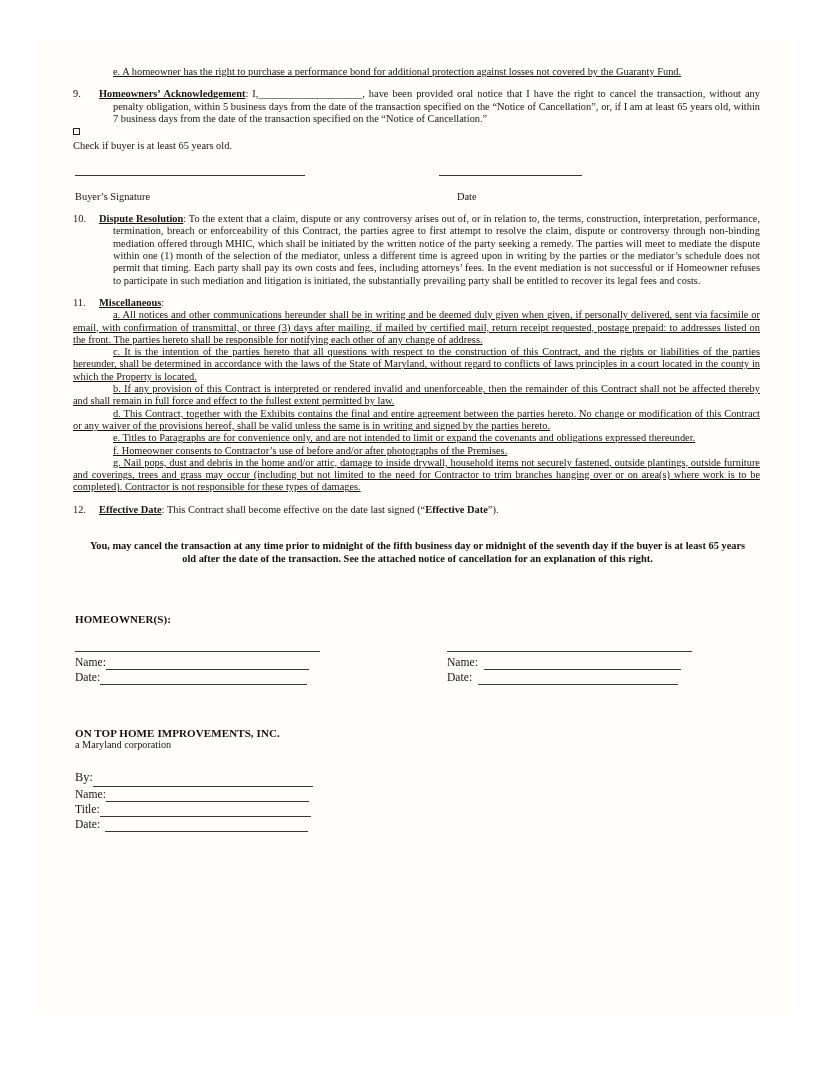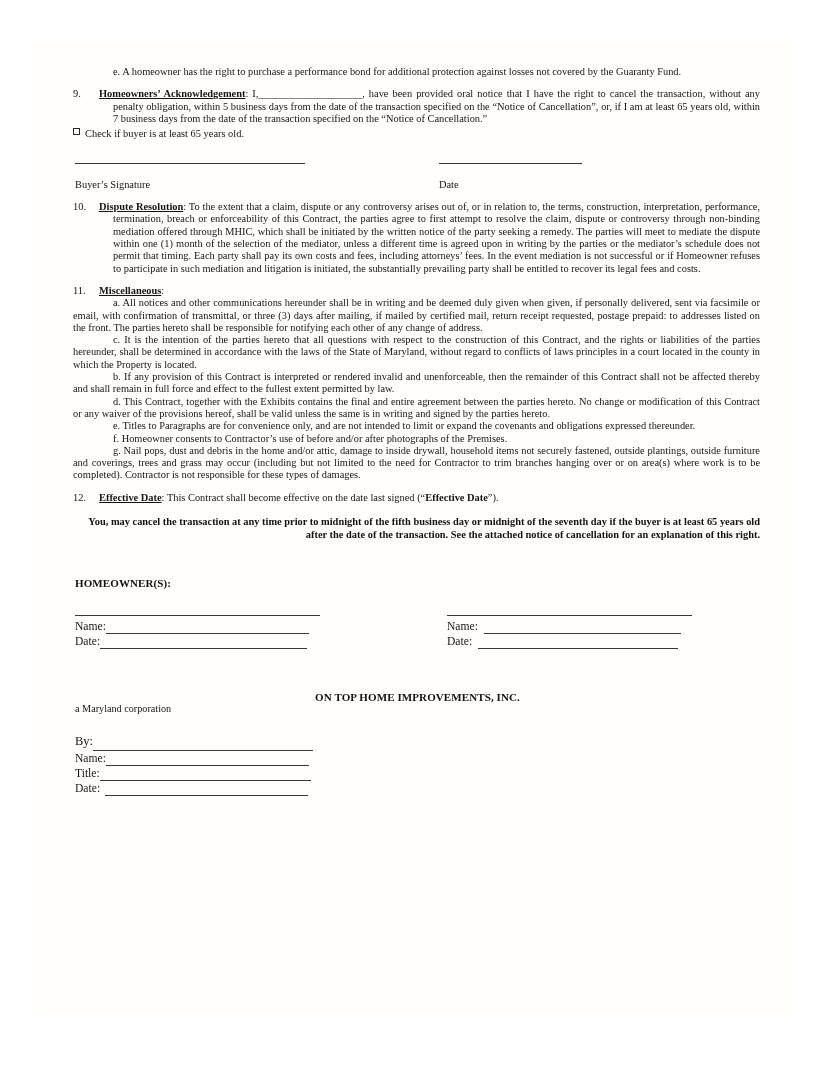--- a/index.html
+++ b/index.html
@@ -34,20 +34,21 @@
     font-size: 10.4px;
     line-height: 12.3px;
     color: #161412;
     text-align: justify;
     margin: 0;
     -webkit-font-smoothing: none;
   }
   .sub-item {
     padding-left: 40px;
     text-indent: 0;
+    text-decoration: underline;
   }
   .sub-item.hang {
     padding-left: 0px;
     text-indent: 40px;
   }
   .num-item {
     position: relative;
     padding-left: 26px;
   }
   .num-item .num {
@@ -66,39 +67,40 @@
   u.hd {
     text-decoration: underline;
     font-weight: bold;
   }
   .bold { font-weight: bold; }
   .strongpara {
     font-size: 10.4px;
     line-height: 12.6px;
     font-weight: bold;
     color: #141210;
-    text-align: right;
-    margin: 0;
+    text-align: center;
+    margin: 12px;
   }
   .spacer-8 { height: 8px; }
   .spacer-10 { height: 10px; }
   .spacer-12 { height: 12px; }
   .spacer-14 { height: 14px; }
   .spacer-18 { height: 18px; }
   .spacer-22 { height: 22px; }
   .spacer-30 { height: 30px; }
   .spacer-36 { height: 36px; }
 
   
   .checkline {
     display: flex;
     gap: 5px;
     font-size: 10.4px;
     color: #161412;
     margin-top: 3px;
+    flex-direction: column;
   }
   .cbox {
     display: inline-block;
     width: 7px;
     height: 7px;
     border: 1px solid #2b2724;
     box-sizing: border-box;
   }
 
   
@@ -177,21 +179,21 @@
       <span class="cbox"></span>
       <span>Check if buyer is at least 65 years old.</span>
     </div>
 
     <div class="spacer-14"></div>
 
     <div class="sigrow">
       <span class="rule" style="left:2px; top:10px; width:230px;"></span>
       <span class="rule" style="left:366px; top:10px; width:143px;"></span>
       <span class="caption" style="left:2px; top:26px;">Buyer’s Signature</span>
-      <span class="caption" style="left:366px; top:26px;">Date</span>
+      <span class="caption" style="left:384px; top:26px;">Date</span>
     </div>
 
     <div class="spacer-8"></div>
 
     <div class="p num-item">
       <span class="num">10.</span>
       <span class="body"><u class="hd">Dispute Resolution</u><span>: To the extent that a claim, dispute or any controversy arises out of, or in relation to, the terms, construction, interpretation, performance, termination, breach or enforceability of this Contract, the parties agree to first attempt to resolve the claim, dispute or controversy through non-binding mediation offered through MHIC, which shall be initiated by the written notice of the party seeking a remedy. The parties will meet to mediate the dispute within one (1) month of the selection of the mediator, unless a different time is agreed upon in writing by the parties or the mediator’s schedule does not permit that timing. Each party shall pay its own costs and fees, including attorneys’ fees.  In the event mediation is not successful or if Homeowner refuses to participate in such mediation and litigation is initiated, the substantially prevailing party shall be entitled to recover its legal fees and costs.</span></span>
     </div>
 
     <div class="spacer-10"></div>
@@ -247,21 +249,21 @@
         </div>
         <div class="fillrow">
           <span class="lab">Date:</span>
           <span class="ln" style="width:200px; margin-left:6px;"></span>
         </div>
       </div>
     </div>
 
     <div class="spacer-30"></div>
 
-    <div class="company" style="padding-left:2px;text-align:center;">ON TOP HOME IMPROVEMENTS, INC.</div>
+    <div class="company" style="padding-left:2px;">ON TOP HOME IMPROVEMENTS, INC.</div>
     <div class="company-sub" style="padding-left:2px;">a Maryland corporation</div>
 
     <div class="spacer-18"></div>
 
     <div class="fillblock" style="padding-left:2px;">
       <div class="fillrow" style="height:19px; line-height:19px; font-size:12.4px;">
         <span class="lab">By:</span>
         <span class="ln" style="width:220px; height:14px;"></span>
       </div>
       <div class="fillrow">

